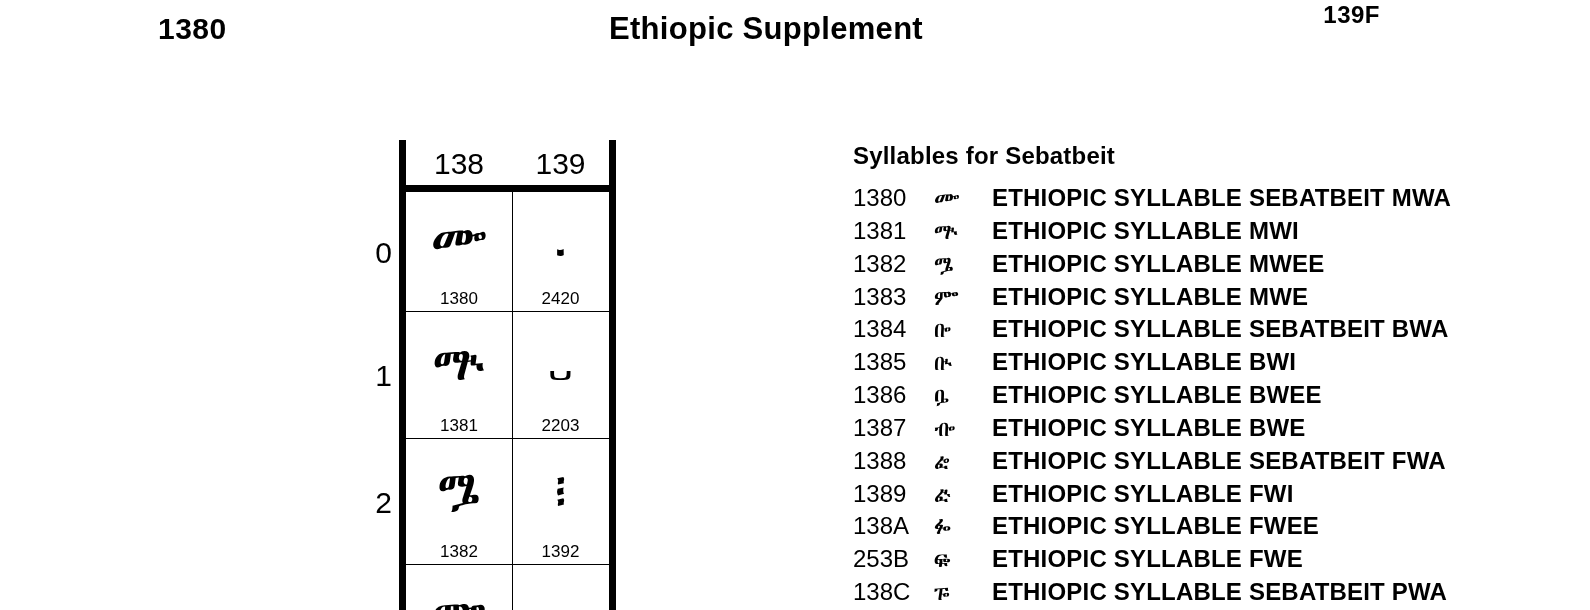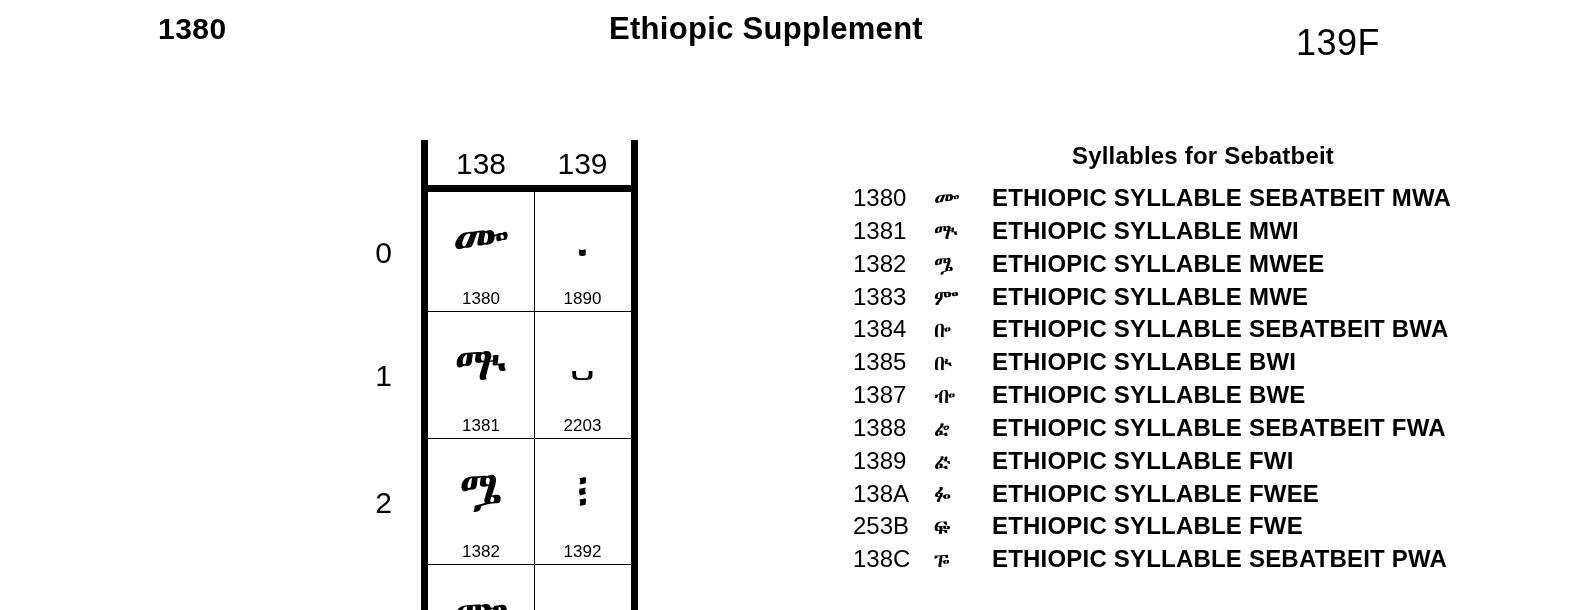--- a/index.html
+++ b/index.html
@@ -9,24 +9,24 @@
     overflow: hidden;
     font-family: "Liberation Sans", "DejaVu Sans", sans-serif;
     color: #000000;
   }
   .page { position: relative; width: 1402px; height: 610px; background: #fff; }
 
   
   .hdr-left  { position: absolute; left: 158px;  top: 12px; font-size: 30px; font-weight: bold; letter-spacing: 0.5px; }
   .hdr-title { position: absolute; left: 0; right: 0; top: 11px; text-align: center; font-size: 31px; font-weight: bold;
                transform: translateX(65px); letter-spacing: 0.3px; }
-  .hdr-right { position: absolute; right: 22px; top: 22px; font-size: 36px; font-weight: normal; letter-spacing: 0.5px; }
+  .hdr-right { position: absolute; right: 22px; top: 1px; font-size: 24px; font-weight: bold; letter-spacing: 0.5px; }
 
   
-  .chart { position: absolute; left: 399px; top: 140px; width: 217px; height: 470px; margin-left: 22px; }
+  .chart { position: absolute; left: 399px; top: 140px; width: 217px; height: 470px; }
   .vbar { position: absolute; top: 0; bottom: 0; width: 7px; background: #000; }
   .vbar-left  { left: 0; }
   .vbar-right { right: 0; }
   .col-headers { position: absolute; left: 7px; top: 0; height: 45px; display: flex; }
   .col-head { font-size: 30px; text-align: center; line-height: 48px; }
   .col-head.c0 { width: 106px; }
   .col-head.c1 { width: 97px;  }
   .thick-rule { position: absolute; left: 0; top: 45px; width: 217px; height: 7px; background: #000; }
   .center-rule { position: absolute; left: 113px; top: 52px; bottom: 0; width: 1px; background: #000; }
   .grid { position: absolute; left: 7px; top: 52px; width: 203px; }
@@ -43,21 +43,21 @@
                 font-size: 46px; font-family: "DejaVu Sans", "Liberation Sans", sans-serif; }
   .cell-code { position: absolute; left: 0; right: 0; bottom: 2px; text-align: center;
                font-size: 17px; letter-spacing: 0px; }
   .row-label { position: absolute; width: 34px; text-align: right; font-size: 30px; line-height: 34px; }
   .row-label.l0 { left: 358px; top: 236px; }
   .row-label.l1 { left: 358px; top: 359px; }
   .row-label.l2 { left: 358px; top: 486px; }
 
   
   .names { position: absolute; left: 853px; top: 142px; width: 700px; }
-  .names-heading { font-size: 24px; font-weight: bold; letter-spacing: 0.2px; text-align: center; }
+  .names-heading { font-size: 24px; font-weight: bold; letter-spacing: 0.2px; }
   .entries { margin-top: 14px; }
   .entry { display: flex; align-items: baseline; height: 32.85px; }
   .entry-code { width: 77px; font-size: 24px; }
   .entry-glyph { width: 58px; font-size: 21px; font-family: "DejaVu Sans", "Liberation Sans", sans-serif;
                  text-align: left; padding-left: 4px; }
   .entry-name { font-size: 24px; white-space: nowrap; letter-spacing: 0.2px; font-weight: bold; }
 </style>
 </head>
 <body>
 
@@ -85,21 +85,21 @@
 
     <div class="grid">
 
       <div class="grid-row r0">
         <div class="cell c0">
           <div class="cell-glyph">ᎀ</div>
           <div class="cell-code">1380</div>
         </div>
         <div class="cell c1">
           <div class="cell-glyph">᎐</div>
-          <div class="cell-code">1890</div>
+          <div class="cell-code">2420</div>
         </div>
       </div>
 
       <div class="grid-row r1">
         <div class="cell c0">
           <div class="cell-glyph">ᎁ</div>
           <div class="cell-code">1381</div>
         </div>
         <div class="cell c1">
           <div class="cell-glyph">᎑</div>
@@ -160,20 +160,25 @@
         <span class="entry-code">1384</span>
         <span class="entry-glyph">ᎄ</span>
         <span class="entry-name">ETHIOPIC SYLLABLE SEBATBEIT BWA</span>
       </div>
       <div class="entry">
         <span class="entry-code">1385</span>
         <span class="entry-glyph">ᎅ</span>
         <span class="entry-name">ETHIOPIC SYLLABLE BWI</span>
       </div>
       <div class="entry">
+        <span class="entry-code">1386</span>
+        <span class="entry-glyph">ᎆ</span>
+        <span class="entry-name">ETHIOPIC SYLLABLE BWEE</span>
+      </div>
+      <div class="entry">
         <span class="entry-code">1387</span>
         <span class="entry-glyph">ᎇ</span>
         <span class="entry-name">ETHIOPIC SYLLABLE BWE</span>
       </div>
       <div class="entry">
         <span class="entry-code">1388</span>
         <span class="entry-glyph">ᎈ</span>
         <span class="entry-name">ETHIOPIC SYLLABLE SEBATBEIT FWA</span>
       </div>
       <div class="entry">

